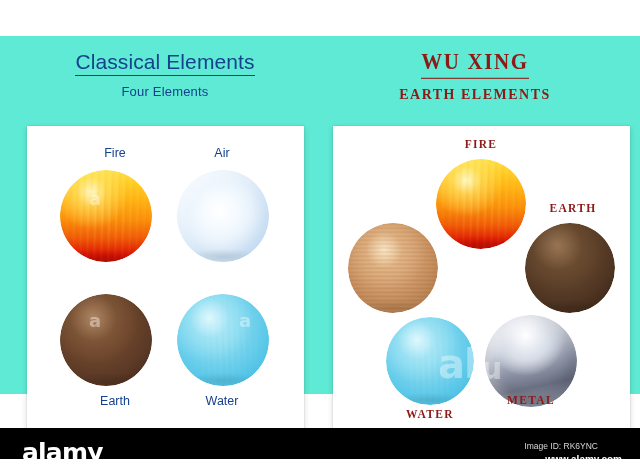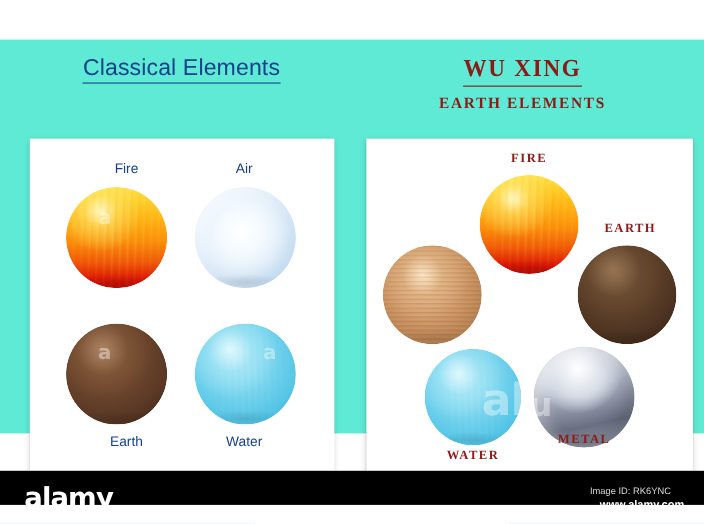--- a/index.html
+++ b/index.html
@@ -245,21 +245,21 @@
     font-family: "DejaVu Sans", sans-serif;
     font-size: 25px;
     font-weight: 700;
     color: #ffffff;
     letter-spacing: -.8px;
     line-height: 1;
   }
   #footer-meta {
     position: absolute;
     right: 18px; top: 13px;
-    text-align: center;
+    text-align: left;
     color: #ffffff;
   }
   #img-id {
     font-family: "Liberation Sans", sans-serif;
     font-size: 8.5px;
     color: #d8d8d8;
     line-height: 1.35;
   }
   #alamy-url {
     font-family: "Liberation Sans", sans-serif;
@@ -281,20 +281,21 @@
     user-select: none;
   }
 </style>
 </head>
 <body>
 
 <div id="stage">
 
   <div class="title-block title-left">
     <div class="h-main">Classical Elements</div>
+    <div class="h-sub">Four Elements</div>
   </div>
 
   <div class="title-block title-right">
     <div class="h-main-wx">WU XING</div>
     <div class="h-sub-wx">EARTH ELEMENTS</div>
   </div>
 
   <div id="card-left" class="card">
 
     <div class="lbl lbl-blue" style="left:28px; top:20px; width:120px;">Fire</div>

